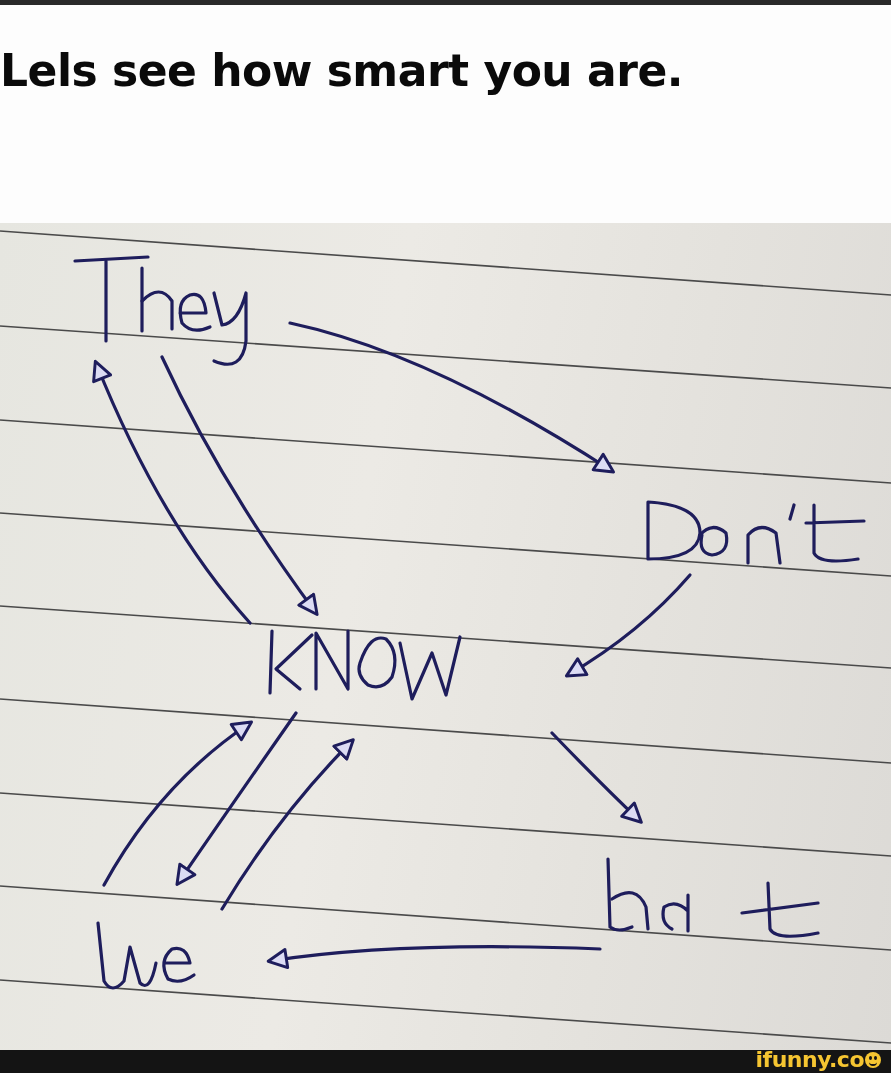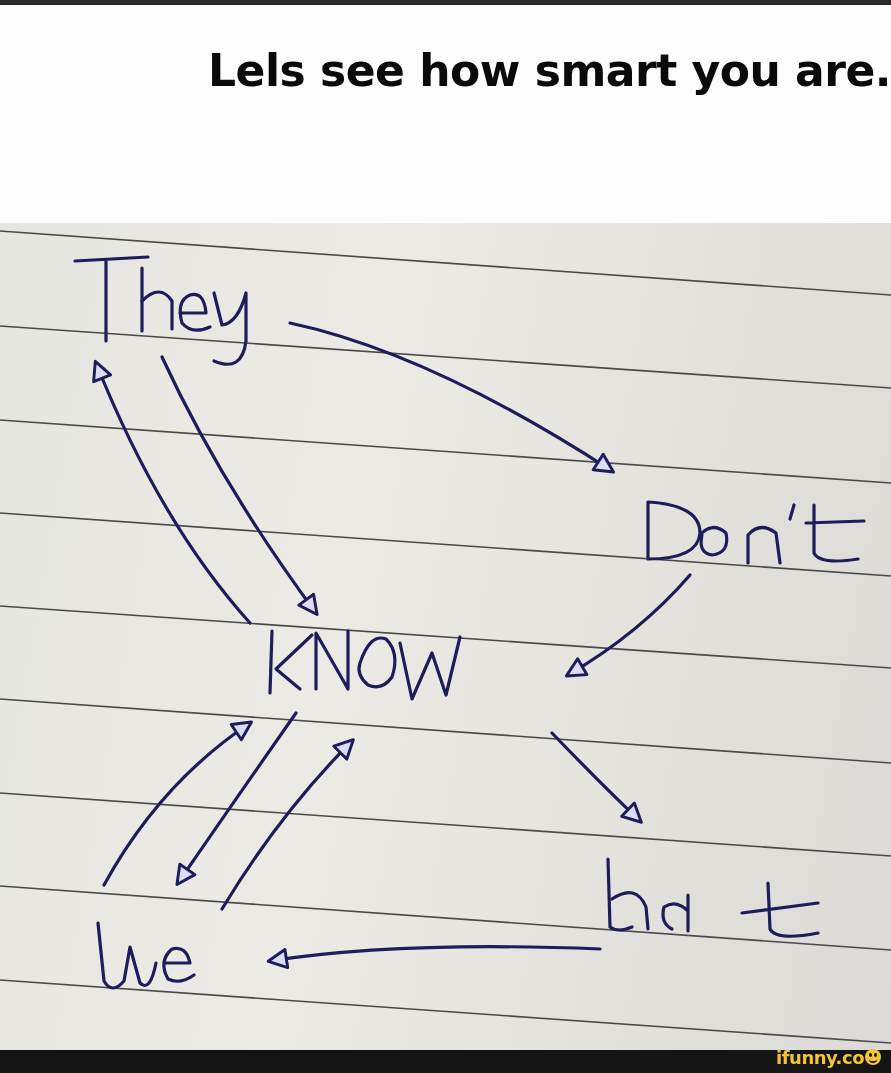--- a/index.html
+++ b/index.html
@@ -1,25 +1,25 @@
 <!DOCTYPE html>
 <html><head>
 <meta charset="utf-8">
 <style>
   html, body { margin:0; padding:0; }
   body { width:891px; height:1073px; overflow:hidden; background:#111; position:relative; font-family:"Liberation Sans", sans-serif; }
   .topbar { position:absolute; left:0; top:0; width:891px; height:5px; background:#2a2a2a; }
-  .caption { position:absolute; left:0; top:5px; width:891px; height:218px; background:#fdfdfd; text-align:right; }
+  .caption { position:absolute; left:0; top:5px; width:891px; height:218px; background:#fdfdfd; text-align:left; }
   .caption .line { font-family:"DejaVu Sans", sans-serif; font-weight:bold; color:#0a0a0a; font-size:44px; letter-spacing:-0.5px; position:absolute; left:0; width:100%; }
   .caption .l1 { top:40px; }
   .caption .l2 { top:124px; }
   .paper { position:absolute; left:0; top:223px; width:891px; height:827px; background:linear-gradient(100deg,#e6e6e0 0%,#eceae5 40%,#e4e2dd 70%,#dcdad6 100%); overflow:hidden; }
   .paper svg { position:absolute; left:0; top:0; }
   .footer { position:absolute; left:0; top:1050px; width:891px; height:23px; background:#141414; }
-  .brand { position:absolute; right:10px; top:-3px; color:#f5c531; font-family:"DejaVu Sans", sans-serif; font-weight:bold; font-size:18px; letter-spacing:-0.5px; }
+  .brand { position:absolute; right:10px; top:-3px; color:#f5c531; font-family:"DejaVu Sans", sans-serif; font-weight:bold; font-size:22px; letter-spacing:-0.5px; }
   .smiley { display:inline-block; width:16px; height:16px; background:#f5c531; border-radius:50%; position:relative; top:1px; margin-left:1px; }
   .smiley:before, .smiley:after { content:""; position:absolute; top:4px; width:3px; height:4px; background:#141414; border-radius:50%; }
   .smiley:before { left:4px; } .smiley:after { right:4px; }
   .smile { position:absolute; left:4px; top:8px; width:8px; height:4px; border-bottom:2px solid #141414; border-radius:0 0 6px 6px; }
 </style>
 </head>
 <body>
 
 <div class="topbar"></div>
 

